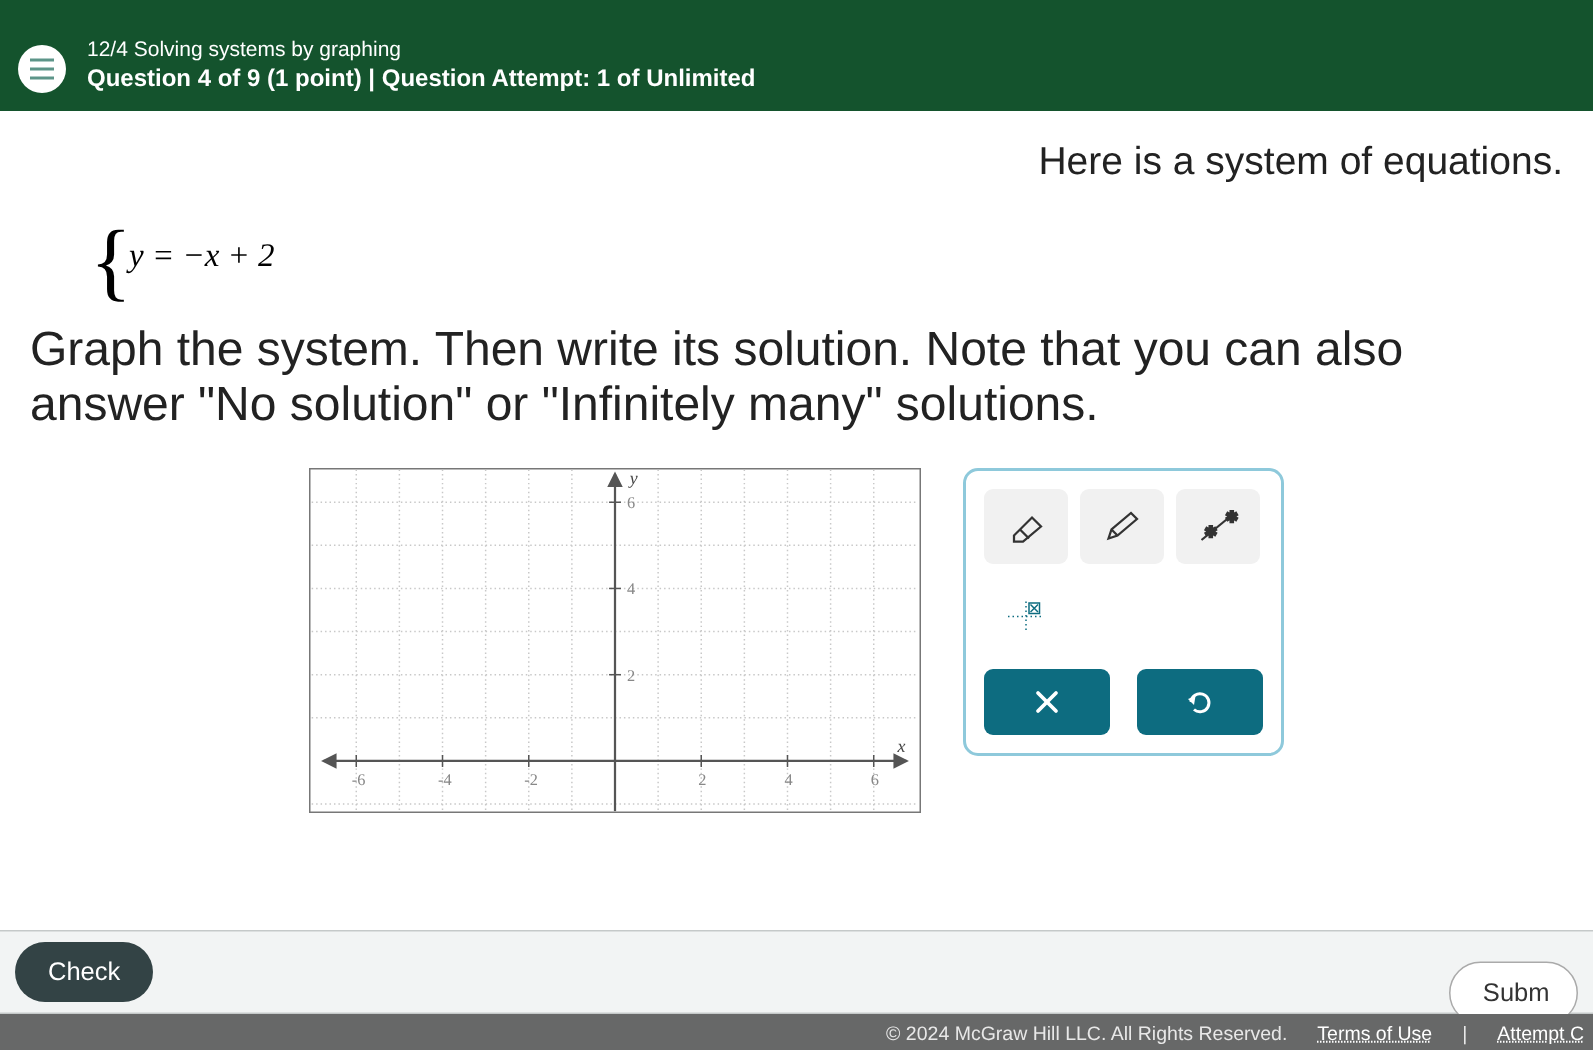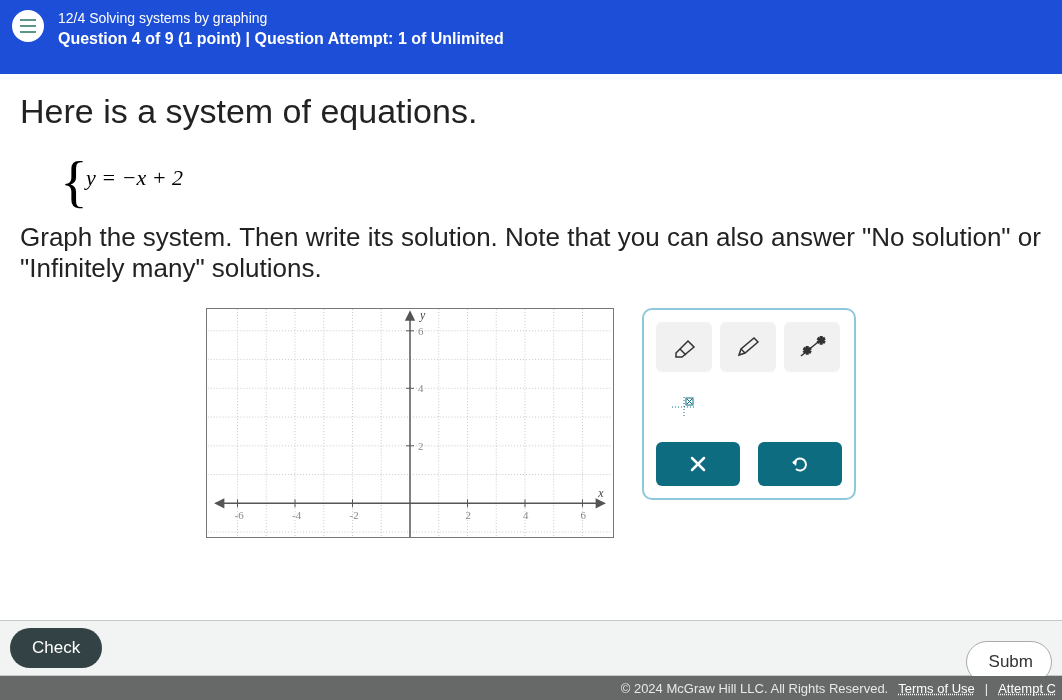--- a/index.html
+++ b/index.html
@@ -5,24 +5,24 @@
 * { margin: 0; padding: 0; box-sizing: border-box; }
 body {
   font-family: Arial, Helvetica, sans-serif;
   background: #fff;
   width: 1062px;
   height: 700px;
   overflow: hidden;
   position: relative;
 }
 .header {
-  background: #1d4ed8;
+  background: #14532d;
   color: #fff;
   display: flex;
-  align-items: flex-start;
+  align-items: flex-end;
   padding: 10px 12px 12px 12px;
   height: 74px;
 }
 .menu-btn {
   width: 32px;
   height: 32px;
   border-radius: 50%;
   background: #fff;
   display: flex;
   flex-direction: column;
@@ -34,39 +34,39 @@
 }
 .menu-btn span {
   width: 16px;
   height: 2px;
   background: #5d9589;
 }
 .header-text { margin-left: 14px; }
 .assignment-title { font-size: 14px; font-weight: 400; }
 .question-info { font-size: 16px; font-weight: 600; margin-top: 4px; }
 .content { padding: 18px 20px; }
-.prompt1 { font-size: 34px; color: #222; }
+.prompt1 { font-size: 26px; color: #222; text-align: right; }
 .equations {
   margin: 18px 0 28px 48px;
   font-family: "Times New Roman", serif;
   font-size: 22px;
   font-style: italic;
   position: relative;
   padding-left: 18px;
 }
 .brace {
   position: absolute;
   left: -8px;
   top: -8px;
   font-size: 58px;
   font-style: normal;
   line-height: 1;
 }
 .eq-row { line-height: 1.5; margin-top: 30px; }
-.prompt2 { font-size: 26px; color: #222; margin-bottom: 24px; }
+.prompt2 { font-size: 32px; color: #222; margin-bottom: 24px; }
 .work-area {
   display: flex;
   gap: 28px;
   justify-content: center;
   align-items: flex-start;
 }
 .graph-box {
   width: 408px;
   height: 230px;
   border: 1px solid #777;
@@ -142,21 +142,21 @@
   left: 0;
   right: 0;
   height: 24px;
   background: #676868;
   color: #e8e8e8;
   font-size: 13px;
   display: flex;
   align-items: center;
   justify-content: flex-end;
   padding-right: 6px;
-  gap: 10px;
+  gap: 20px;
 }
 .footer a { color: #ffffff; text-decoration: underline dotted; cursor: pointer; }
 .tick-label { font-family: serif; font-size: 11px; fill: #888; font-style: normal; }
 .axis-label { font-family: serif; font-size: 12px; fill: #444; font-style: italic; }
 </style>
 </head>
 <body>
 
 <div class="header">
   <div class="menu-btn">

